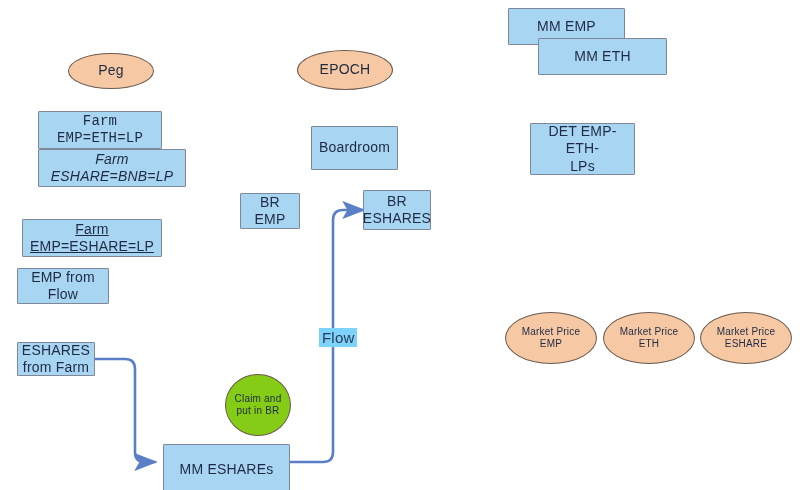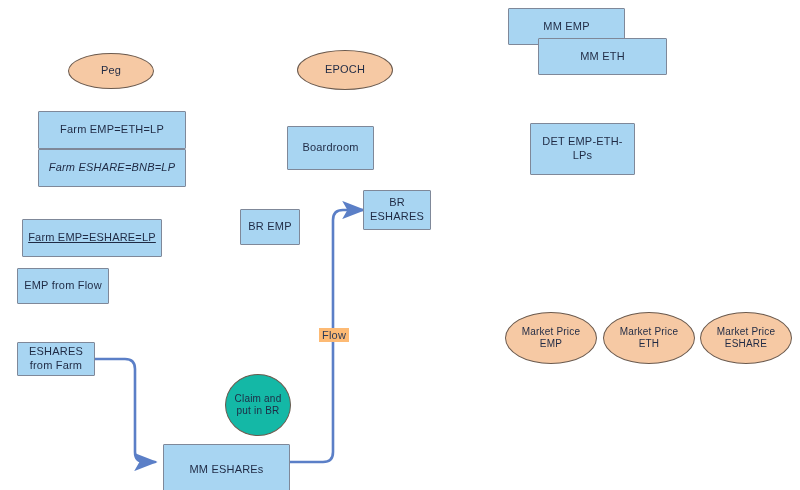--- a/index.html
+++ b/index.html
@@ -18,46 +18,46 @@
     overflow: hidden;
   }
   .node {
     position: absolute;
     box-sizing: border-box;
     display: flex;
     align-items: center;
     justify-content: center;
     text-align: center;
     color: #1f2a44;
-    font-size: 11px;
+    font-size: 14px;
     line-height: 1.25;
     letter-spacing: 0.2px;
     white-space: pre-line;
     padding: 2px 4px;
   }
   .box {
     background: #a8d5f2;
     border: 1.5px solid #7f8899;
     border-radius: 1px;
   }
   .ellipse {
     background: #f6c9a4;
     border: 1.5px solid #6b5a4e;
     border-radius: 50%;
   }
   .circle {
-    background: #14b8a6;
+    background: #84cc16;
     border: 1.5px solid #6b5a4e;
     border-radius: 50%;
   }
   .edge-label {
     position: absolute;
-    font-size: 11px;
+    font-size: 15px;
     color: #2b3a57;
-    background: #fdba74;
+    background: #7dd3fc;
     padding: 1px 3px;
     letter-spacing: 0.2px;
   }
   #edges {
     position: absolute;
     left: 0;
     top: 0;
     width: 800px;
     height: 490px;
     pointer-events: none;
@@ -73,41 +73,41 @@
       <marker id="arrowhead" markerWidth="9" markerHeight="7" refX="8" refY="3.5" orient="auto" markerUnits="strokeWidth">
         <path d="M 0 0 L 9 3.5 L 0 7 L 2 3.5 Z" fill="#5b7fc7"></path>
       </marker>
     </defs>
     <path d="M 95 359 L 125 359 Q 135 359 135 369 L 135 452 Q 135 462 145 462 L 155 462" fill="none" stroke="#5b7fc7" stroke-width="2.6" stroke-linecap="round" marker-end="url(#arrowhead)"></path>
     <path d="M 290 462 L 323 462 Q 333 462 333 452 L 333 220 Q 333 210 343 210 L 363 210" fill="none" stroke="#5b7fc7" stroke-width="2.6" stroke-linecap="round" marker-end="url(#arrowhead)"></path>
   </svg>
 
   <div class="node ellipse" style="left:68px; top:53px; width:86px; height:36px;">Peg</div>
 
-  <div class="node box" style="left:38px; top:111px; width:148px; height:38px;">Farm EMP=ETH=LP</div>
+  <div class="node box" style="left:38px; top:111px; width:124px; height:38px;font-family:Liberation Mono, monospace;">Farm EMP=ETH=LP</div>
 
   <div class="node box" style="left:38px; top:149px; width:148px; height:38px;font-style:italic;">Farm ESHARE=BNB=LP</div>
 
   <div class="node box" style="left:22px; top:219px; width:140px; height:38px;text-decoration:underline;">Farm EMP=ESHARE=LP</div>
 
   <div class="node box" style="left:17px; top:268px; width:92px; height:36px;">EMP from Flow</div>
 
   <div class="node box" style="left:17px; top:342px; width:78px; height:34px;">ESHARES
 from Farm</div>
 
   <div class="node box" style="left:163px; top:444px; width:127px; height:52px;">MM ESHAREs</div>
 
   <div class="node circle" style="left:225px; top:374px; width:66px; height:62px; font-size:10px;">Claim and
 put in BR</div>
 
   <div class="node ellipse" style="left:297px; top:50px; width:96px; height:40px;">EPOCH</div>
 
-  <div class="node box" style="left:287px; top:126px; width:87px; height:44px;">Boardroom</div>
+  <div class="node box" style="left:311px; top:126px; width:87px; height:44px;">Boardroom</div>
 
-  <div class="node box" style="left:240px; top:193px; width:60px; height:36px;margin-top:16px;">BR EMP</div>
+  <div class="node box" style="left:240px; top:193px; width:60px; height:36px;">BR EMP</div>
 
   <div class="node box" style="left:363px; top:190px; width:68px; height:40px;">BR
 ESHARES</div>
 
   <div class="node box" style="left:508px; top:8px; width:117px; height:37px;">MM EMP</div>
 
   <div class="node box" style="left:538px; top:38px; width:129px; height:37px;text-align:right;">MM ETH</div>
 
   <div class="node box" style="left:530px; top:123px; width:105px; height:52px;">DET EMP-ETH-
 LPs</div>

